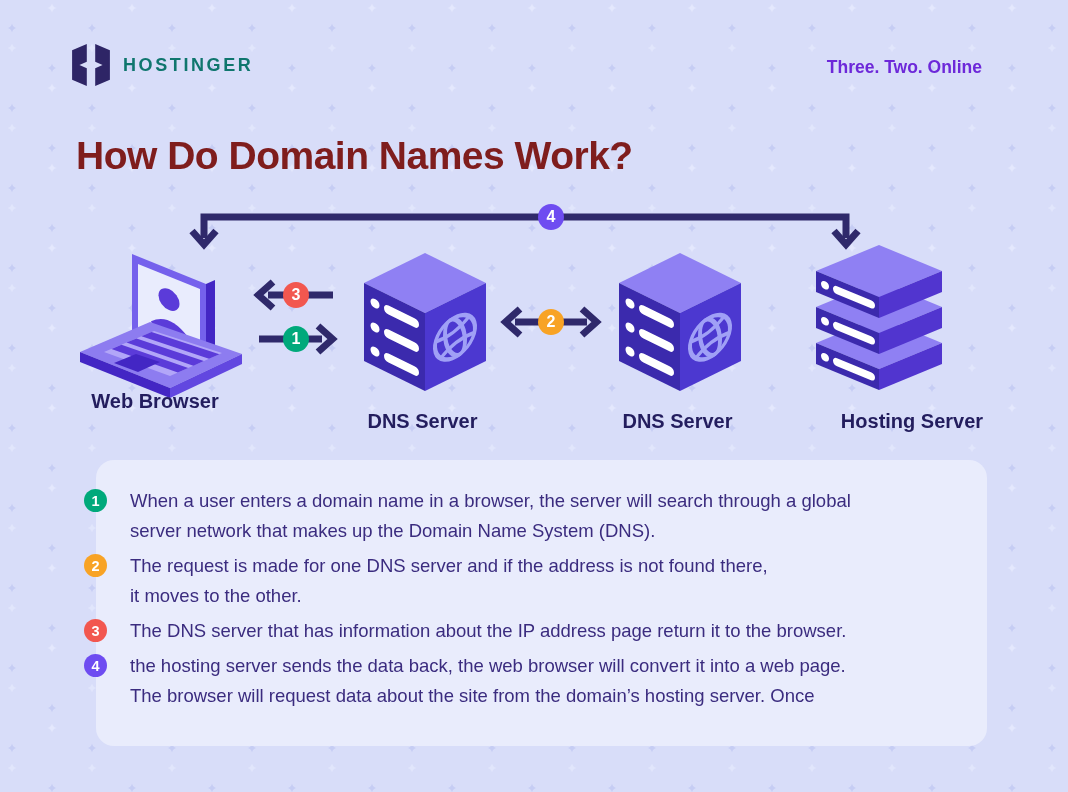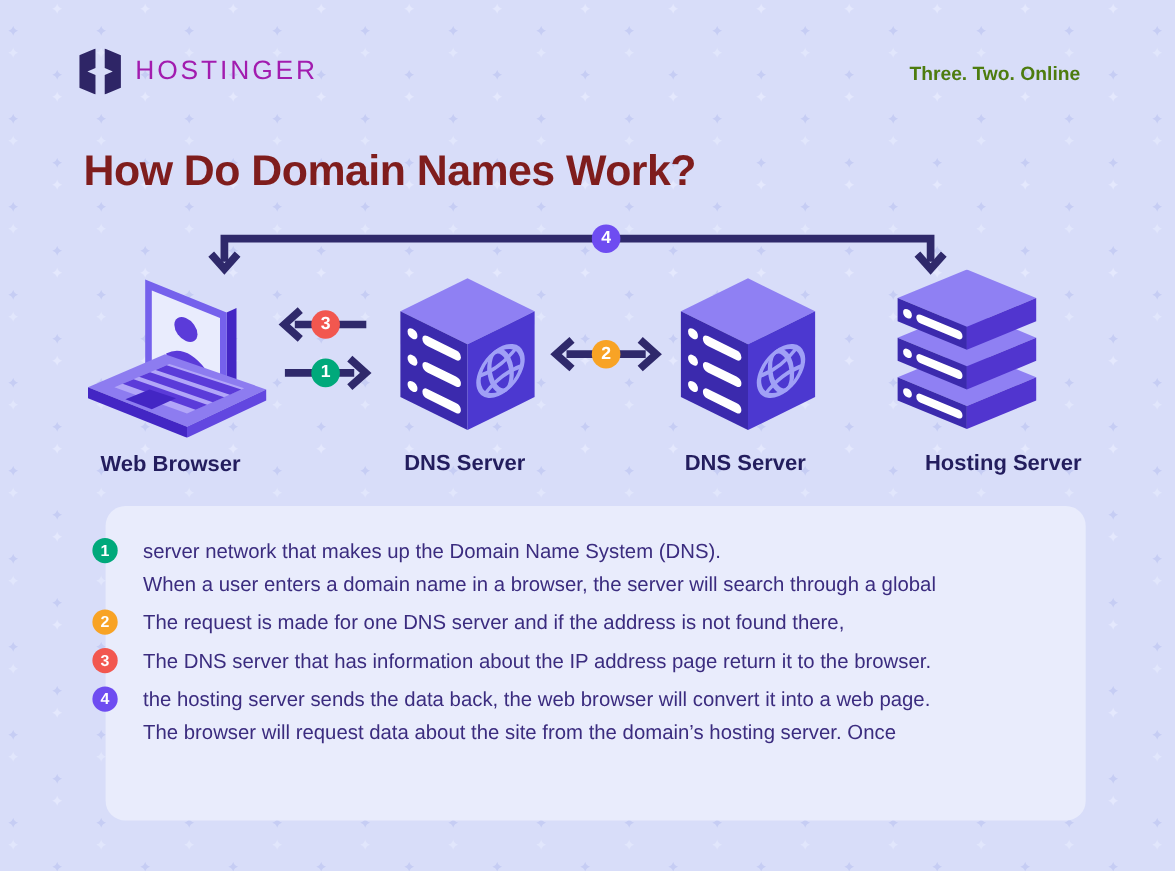--- a/index.html
+++ b/index.html
@@ -7,22 +7,22 @@
     width:1068px;height:792px;position:relative;overflow:hidden;
     background:#d8ddf9;
     font-family:"Liberation Sans","DejaVu Sans",sans-serif;
     color:#2e2566;
   }
   .abs{position:absolute;}
   
   #bg-sparkles{position:absolute;left:0;top:0;width:1068px;height:792px;z-index:0;}
   
   .logo-wrap{left:72px;top:44px;display:flex;align-items:center;gap:13px;z-index:2;}
-  .brand{font-size:24px;font-weight:normal;letter-spacing:2.6px;color:#a21caf;}
-  .tagline{right:86px;top:57px;font-size:17.5px;font-weight:bold;color:#4d7c0f;z-index:2;text-align:right;}
+  .brand{font-size:18px;font-weight:bold;letter-spacing:2.6px;color:#0f766e;}
+  .tagline{right:86px;top:57px;font-size:17.5px;font-weight:bold;color:#6d28d9;z-index:2;text-align:right;}
   
   .title{left:76px;top:134px;font-size:39px;font-weight:bold;color:#7f1d1d;letter-spacing:-0.5px;z-index:2;}
   
   #arrow-layer{left:0;top:0;width:1068px;height:792px;z-index:1;pointer-events:none;}
   .node-icon{z-index:2;}
   .node-label{z-index:2;text-align:center;font-size:20px;font-weight:bold;color:#231d5e;}
   .dbadge{
     z-index:3;width:26px;height:26px;border-radius:50%;
     display:flex;align-items:center;justify-content:center;
     color:#fff;font-size:16px;font-weight:bold;
@@ -188,34 +188,35 @@
     <polygon points="67,0 130,26 67,52 4,26" fill="#8f80f3"></polygon>
     <polygon points="4,26 67,52 67,73 4,47" fill="#3b2aad"></polygon>
     <polygon points="67,52 130,26 130,47 67,73" fill="#5135cf"></polygon>
     <g transform="matrix(1,0.413,0,1,4,26)" fill="#ffffff">
       <circle cx="9" cy="10.5" r="4"></circle>
         <rect x="17" y="6.5" width="42" height="8" rx="4"></rect>
     </g>
   </g>
 </svg>
 
-<div class="abs node-label" style="left:60px;top:411px;width:190px;">Web Browser</div>
+<div class="abs node-label" style="left:60px;top:390px;width:190px;">Web Browser</div>
 <div class="abs node-label" style="left:330px;top:410px;width:185px;">DNS Server</div>
 <div class="abs node-label" style="left:585px;top:410px;width:185px;">DNS Server</div>
 <div class="abs node-label" style="left:817px;top:410px;width:190px;">Hosting Server</div>
 
 <div class="abs panel">
   <div class="step">
     <span class="sbadge bg-green">1</span>
+    <div class="line">When a user enters a domain name in a browser, the server will search through a global</div>
     <div class="line">server network that makes up the Domain Name System (DNS).</div>
-    <div class="line">When a user enters a domain name in a browser, the server will search through a global</div>
   </div>
   <div class="step">
     <span class="sbadge bg-orange">2</span>
     <div class="line">The request is made for one DNS server and if the address is not found there,</div>
+    <div class="line">it moves to the other.</div>
   </div>
   <div class="step">
     <span class="sbadge bg-red">3</span>
     <div class="line">The DNS server that has information about the IP address page return it to the browser.</div>
   </div>
   <div class="step">
     <span class="sbadge bg-violet">4</span>
     <div class="line">the hosting server sends the data back, the web browser will convert it into a web page.</div>
     <div class="line">The browser will request data about the site from the domain’s hosting server. Once</div>
   </div>

